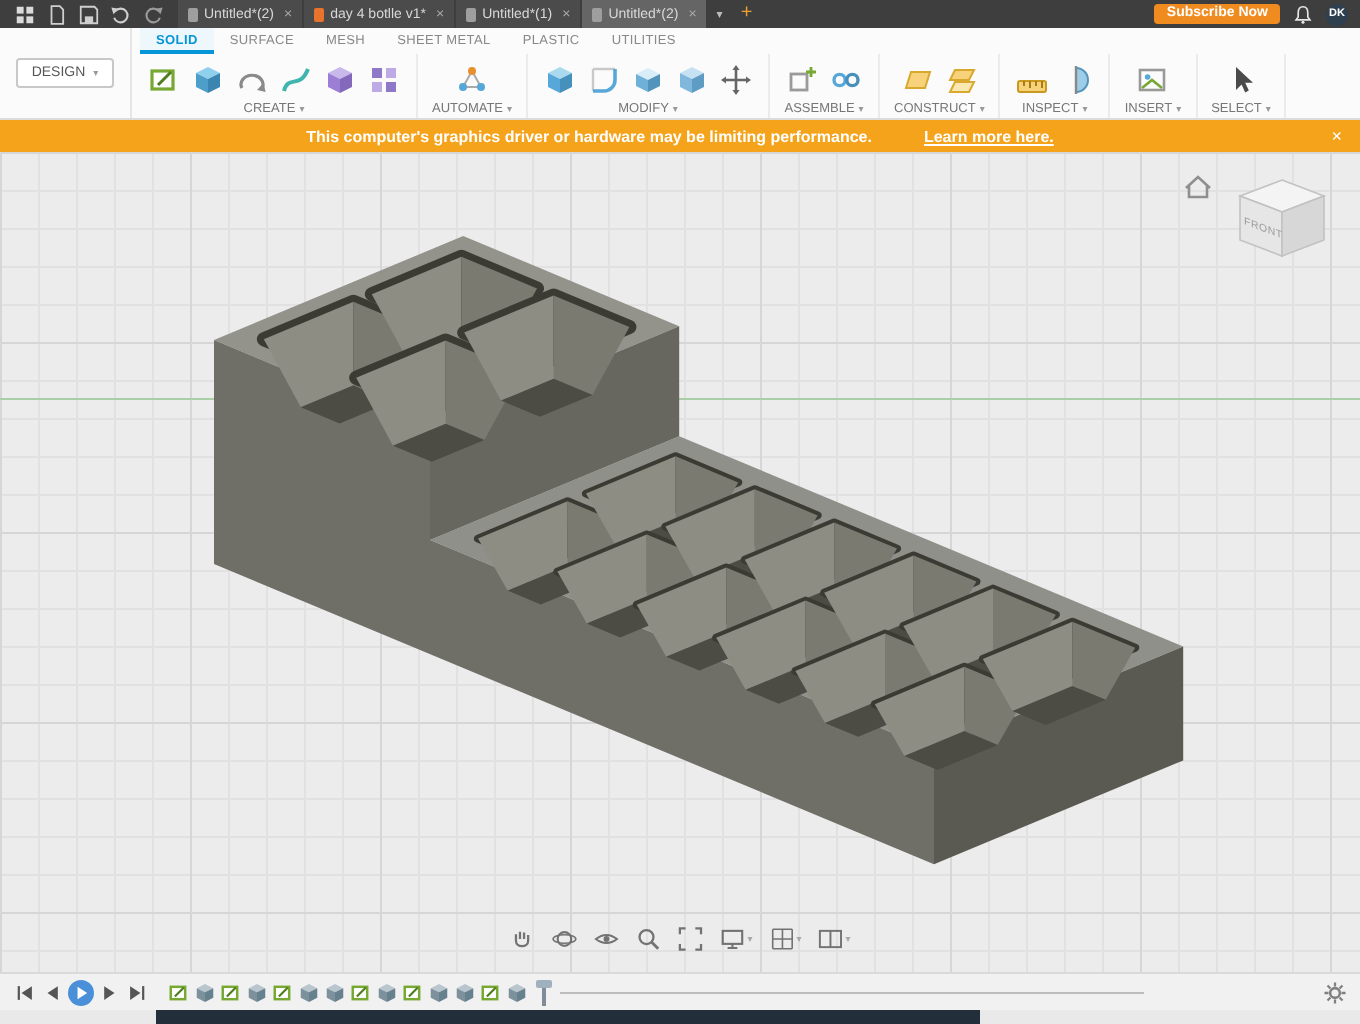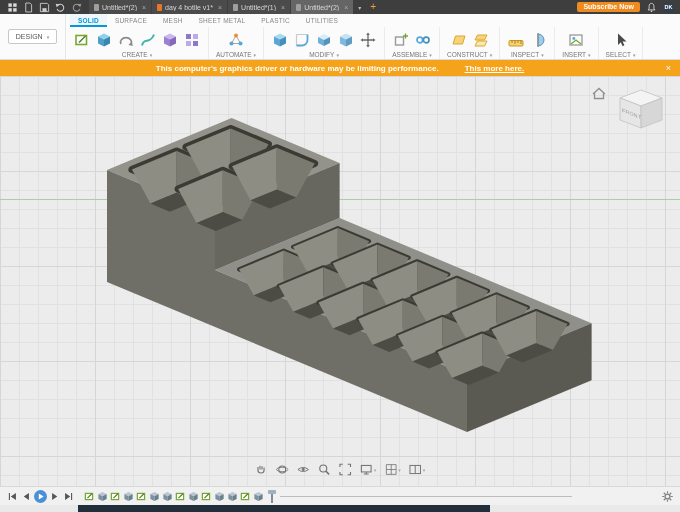--- a/index.html
+++ b/index.html
@@ -360,21 +360,21 @@
               <span>SELECT</span>
               <span class="chev">▾</span>
             </div>
           </div>
         </div>
     </div>
   </div>
 
   <div class="banner" style="background: rgb(245, 163, 27);">
     <span class="banner-text">This computer's graphics driver or hardware may be limiting performance.</span>
-    <span class="banner-link">This more here.</span>
+    <span class="banner-link">Learn more here.</span>
     <span class="banner-close">×</span>
   </div>
 
   <div class="viewport">
     <div class="axis-line"></div>
     <svg id="model-svg" width="680" height="410">
         <polygon points="215.0,194.0 339.6,142.1 591.6,247.2 467.0,299.1" fill="#90908A"></polygon>
         <polygon points="107.0,94.0 231.6,42.0 339.6,87.1 215.0,139.0" fill="#93938C"></polygon>
         <polygon points="215.0,139.0 339.6,87.1 339.6,142.1 215.0,194.0" fill="#67675F"></polygon>
         <polygon points="107.0,94.0 215.0,139.0 215.0,194.0 467.0,299.1 467.0,356.1 107.0,206.0" fill="#6F6F67"></polygon>

